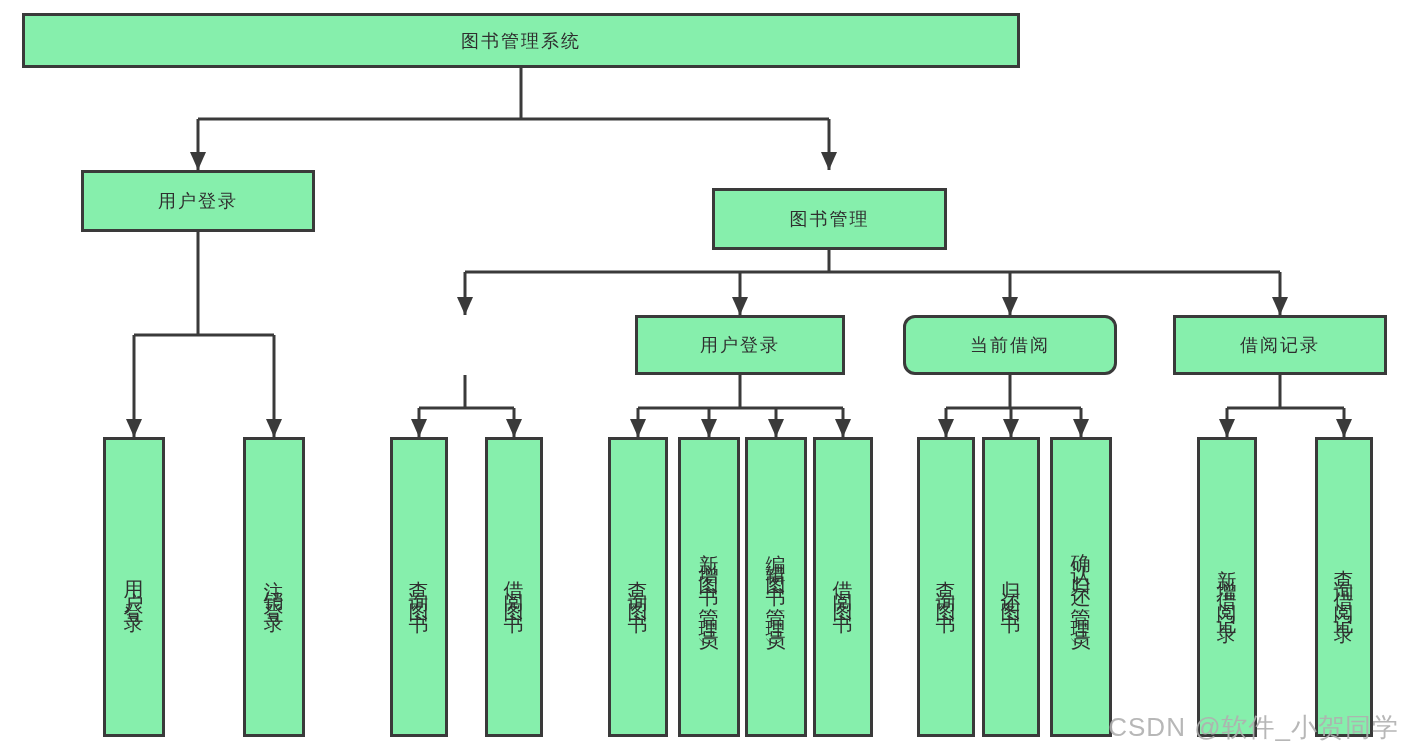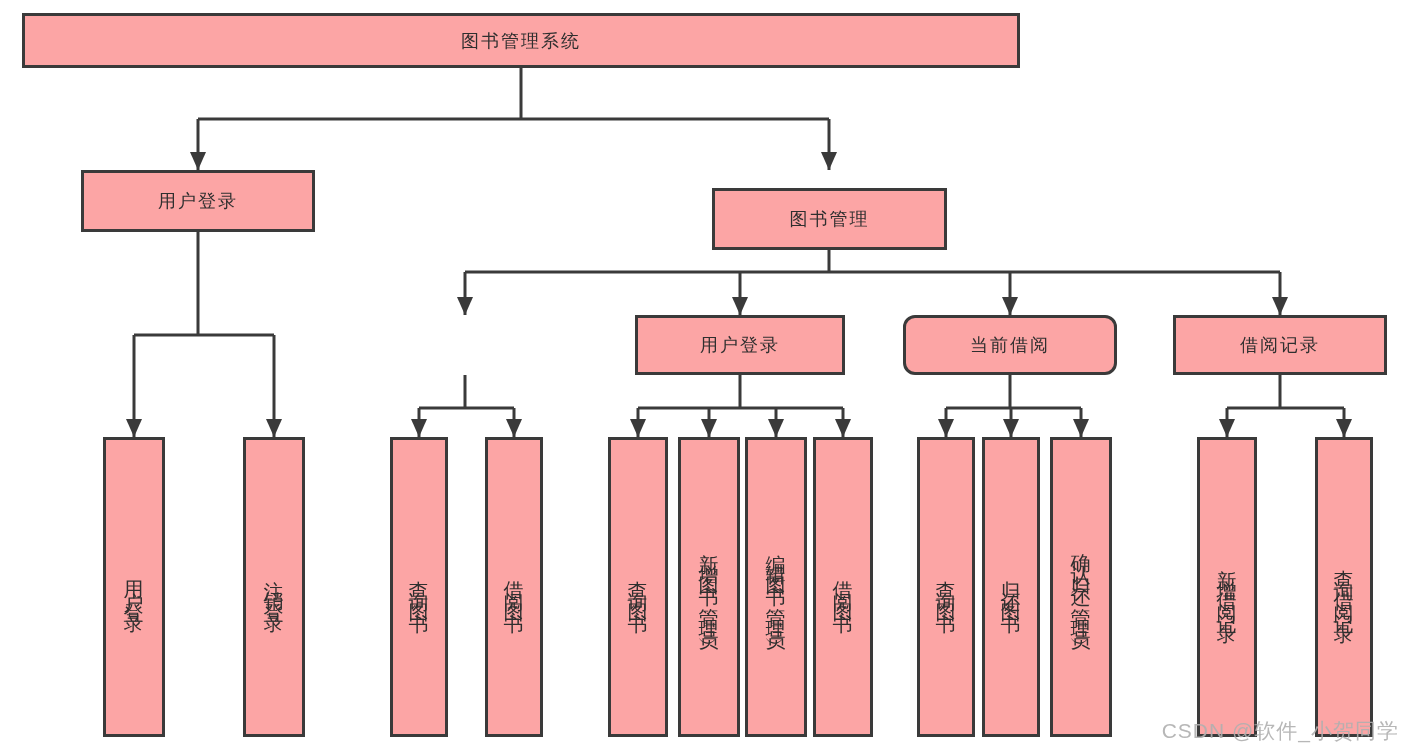--- a/index.html
+++ b/index.html
@@ -14,21 +14,21 @@
   #connectors {
     position: absolute;
     left: 0; top: 0;
     width: 1405px; height: 747px;
     pointer-events: none;
   }
   .box {
     position: absolute;
     box-sizing: border-box;
     border: 3px solid #3a3a3a;
-    background: #fca5a5;
+    background: #86efac;
     display: flex;
     align-items: center;
     justify-content: center;
     color: #2f2f2f;
     font-size: 18px;
     letter-spacing: 2px;
     white-space: nowrap;
     z-index: 2;
   }
   .vbox {
@@ -60,21 +60,21 @@
   .n-g3d { left: 813px;  top: 437px; width: 60px; height: 300px; }
   .n-g4a { left: 917px;  top: 437px; width: 58px; height: 300px; }
   .n-g4b { left: 982px;  top: 437px; width: 58px; height: 300px; }
   .n-g4c { left: 1050px; top: 437px; width: 62px; height: 300px; }
   .n-g5a { left: 1197px; top: 437px; width: 60px; height: 300px; }
   .n-g5b { left: 1315px; top: 437px; width: 58px; height: 300px; }
   .watermark {
     position: absolute;
     right: 6px;
     bottom: 2px;
-    font-size: 21px;
+    font-size: 26px;
     color: rgba(175, 175, 175, 0.9);
     letter-spacing: 1px;
     z-index: 5;
     white-space: nowrap;
   }
 </style>
 </head>
 <body>
 
 <div id="canvas">

